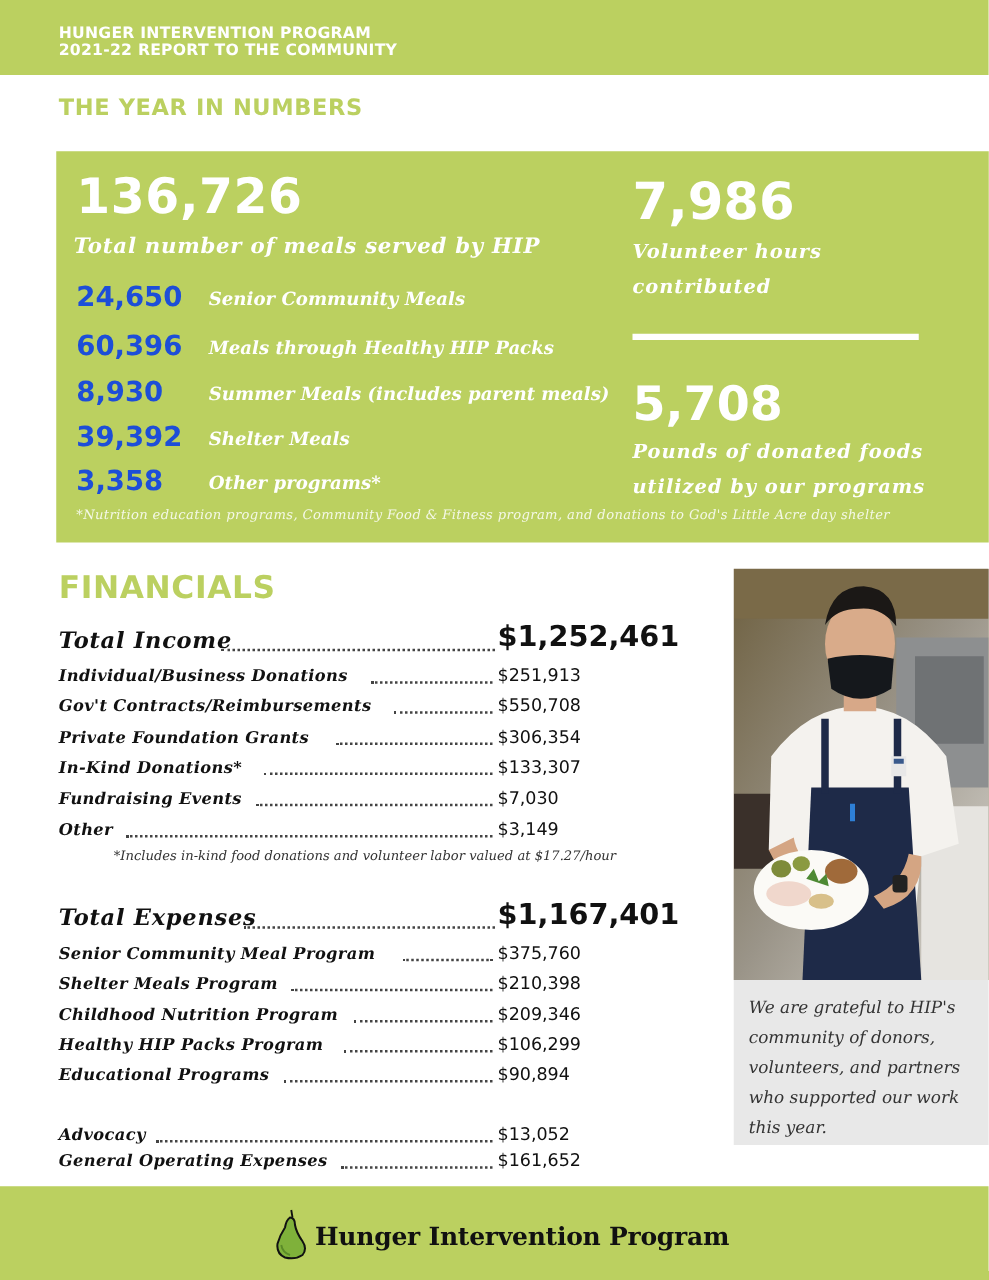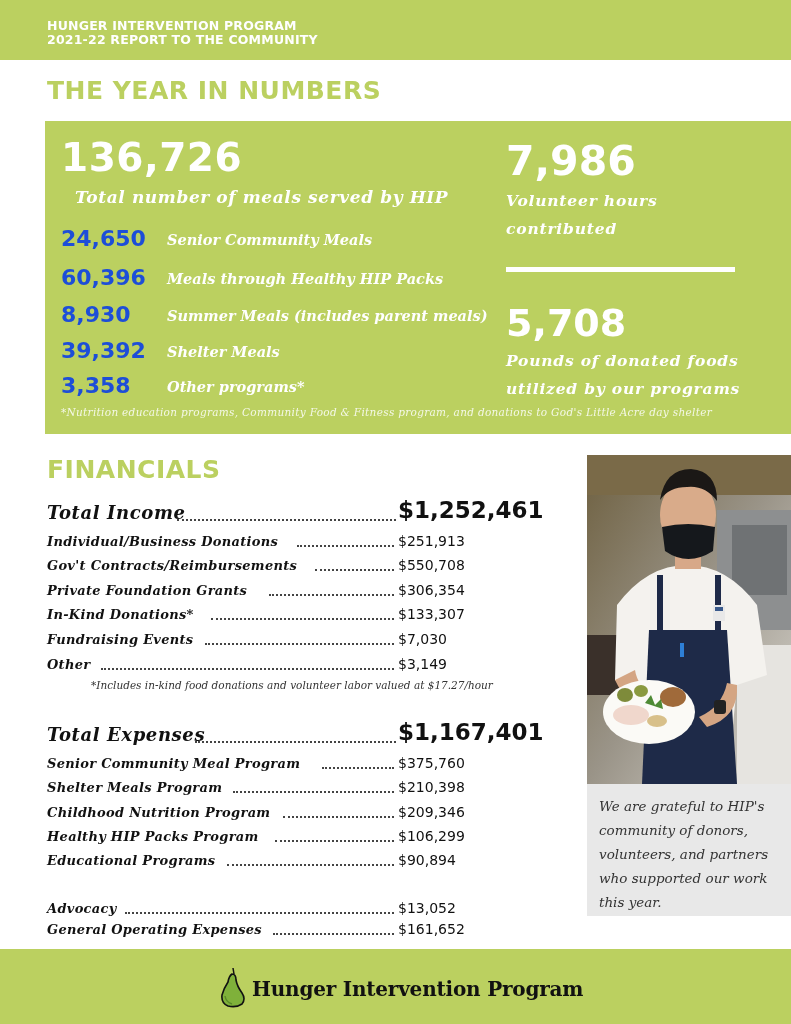--- a/index.html
+++ b/index.html
@@ -5,29 +5,29 @@
   * { box-sizing: border-box; margin: 0; padding: 0; }
   html, body { width: 791px; height: 1024px; overflow: hidden; background: #ffffff; }
   body { position: relative; font-family: "Liberation Sans", sans-serif; color: #111; }
 
   .top-band { position: absolute; left: 0; top: 0; width: 791px; height: 60px; background: #bbd060; }
   .top-band .line { position: absolute; left: 47px; color: #fff; font-family: "DejaVu Sans", sans-serif; font-weight: bold; font-size: 12.5px; letter-spacing: 0.2px; }
   .top-band .l1 { top: 18px; }
   .top-band .l2 { top: 32px; }
 
   .section-title { position: absolute; left: 47px; color: #bbd060; font-family: "DejaVu Sans", sans-serif; font-weight: bold; letter-spacing: 0.5px; }
-  .title-year { top: 76px; font-size: 25px; }
+  .title-year { top: 76px; font-size: 18px; }
   .title-fin { top: 455px; font-size: 25px; }
 
   .numbers-box { position: absolute; left: 45px; top: 121px; width: 764px; height: 313px; background: #bbd060; color: #fff; }
   .big-num { position: absolute; font-family: "DejaVu Sans", sans-serif; font-weight: bold; color: #fff; }
   .serif-it { font-family: "DejaVu Serif", serif; font-style: italic; color: #fff; }
 
   .total-meals { left: 16px; top: 14px; font-size: 39px; letter-spacing: 0.5px; }
-  .total-meals-label { position: absolute; left: 30px; top: 66px; font-size: 17px; letter-spacing: 0.6px; font-weight: bold; }
+  .total-meals-label { position: absolute; left: 14px; top: 66px; font-size: 17px; letter-spacing: 0.6px; font-weight: bold; }
 
   .meal-row { position: absolute; left: 16px; height: 30px; width: 460px; }
   .meal-row .num { position: absolute; left: 0; top: 0; font-family: "DejaVu Sans", sans-serif; font-weight: bold; font-size: 22px; color: #1d4ed8; }
   .meal-row .lbl { position: absolute; left: 106px; top: 5px; font-family: "DejaVu Serif", serif; font-style: italic; font-weight: bold; font-size: 14.5px; color: #fff; white-space: nowrap; }
   .meal-row.r1 { top: 105px; }
   .meal-row.r2 { top: 144px; }
   .meal-row.r3 { top: 181px; }
   .meal-row.r4 { top: 217px; }
   .meal-row.r5 { top: 252px; }
   .meal-row.r1 .lbl, .meal-row.r2 .lbl, .meal-row.r4 .lbl { left: 106px; }

